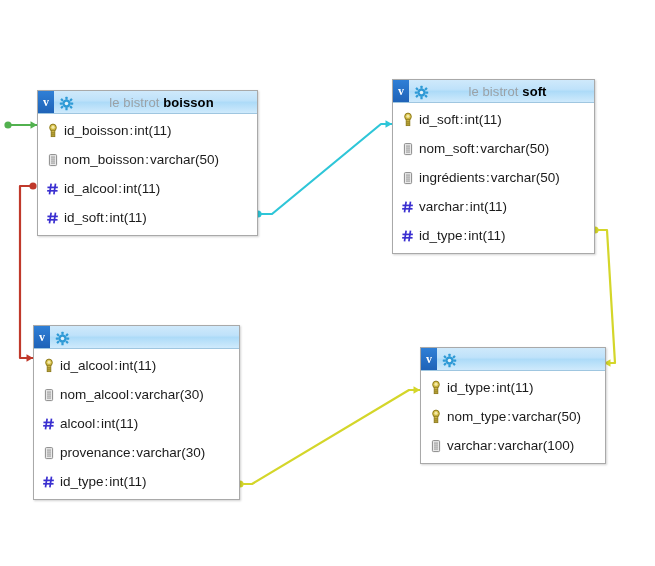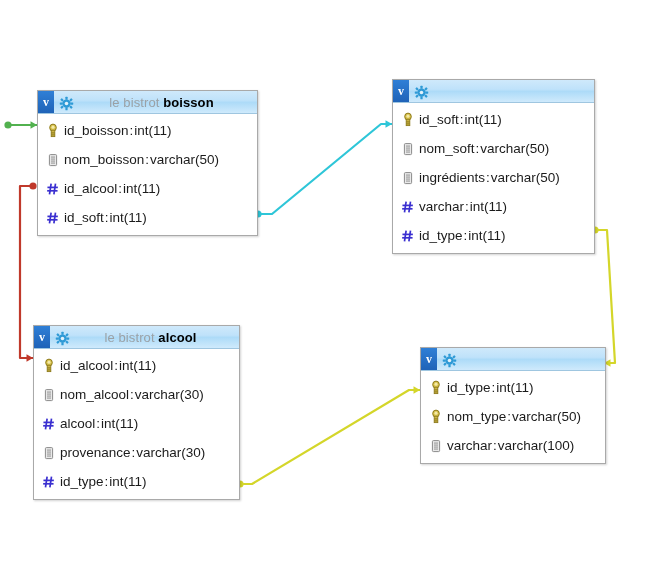--- a/index.html
+++ b/index.html
@@ -233,20 +233,21 @@
                 <rect x="12.0" y="6.8" width="3.2" height="2.4" rx="0.6"></rect>
                 <rect x="2.0" y="2.6" width="2.4" height="3.0" rx="0.6" transform="rotate(-45 3.2 4.1)"></rect>
                 <rect x="11.6" y="10.4" width="2.4" height="3.0" rx="0.6" transform="rotate(-45 12.8 11.9)"></rect>
                 <rect x="11.6" y="2.6" width="2.4" height="3.0" rx="0.6" transform="rotate(45 12.8 4.1)"></rect>
                 <rect x="2.0" y="10.4" width="2.4" height="3.0" rx="0.6" transform="rotate(45 3.2 11.9)"></rect>
                 <circle cx="8" cy="8" r="4.4"></circle>
               </g>
               <circle cx="8" cy="8" r="1.9" fill="#e4f2fb"></circle>
             </svg>
           </div>
+          <div class="head-title"><span class="schema">le bistrot</span> <span class="tname">soft</span></div>
         </div>
         <div class="fields">
           <div class="frow">
             <span class="fico">
               <svg width="16" height="16" viewBox="0 0 16 16">
                 <ellipse cx="8" cy="4.6" rx="3.3" ry="3.5" fill="#d8c24a" stroke="#8e7b1e" stroke-width="1"></ellipse>
                 <ellipse cx="8" cy="4.2" rx="1.5" ry="1.6" fill="#f3e9a8"></ellipse>
                 <rect x="6.2" y="7.2" width="3.6" height="6.4" fill="#cbb443" stroke="#8e7b1e" stroke-width="0.9"></rect>
                 <rect x="6.2" y="9.4" width="3.6" height="1" fill="#8e7b1e"></rect>
                 <rect x="6.2" y="11.4" width="3.6" height="1" fill="#8e7b1e"></rect>
@@ -328,21 +329,20 @@
                 <rect x="12.0" y="6.8" width="3.2" height="2.4" rx="0.6"></rect>
                 <rect x="2.0" y="2.6" width="2.4" height="3.0" rx="0.6" transform="rotate(-45 3.2 4.1)"></rect>
                 <rect x="11.6" y="10.4" width="2.4" height="3.0" rx="0.6" transform="rotate(-45 12.8 11.9)"></rect>
                 <rect x="11.6" y="2.6" width="2.4" height="3.0" rx="0.6" transform="rotate(45 12.8 4.1)"></rect>
                 <rect x="2.0" y="10.4" width="2.4" height="3.0" rx="0.6" transform="rotate(45 3.2 11.9)"></rect>
                 <circle cx="8" cy="8" r="4.4"></circle>
               </g>
               <circle cx="8" cy="8" r="1.9" fill="#e4f2fb"></circle>
             </svg>
           </div>
-          <div class="head-title"><span class="schema">le bistrot</span> <span class="tname">alcool</span></div>
         </div>
         <div class="fields">
           <div class="frow">
             <span class="fico">
               <svg width="16" height="16" viewBox="0 0 16 16">
                 <ellipse cx="8" cy="4.6" rx="3.3" ry="3.5" fill="#d8c24a" stroke="#8e7b1e" stroke-width="1"></ellipse>
                 <ellipse cx="8" cy="4.2" rx="1.5" ry="1.6" fill="#f3e9a8"></ellipse>
                 <rect x="6.2" y="7.2" width="3.6" height="6.4" fill="#cbb443" stroke="#8e7b1e" stroke-width="0.9"></rect>
                 <rect x="6.2" y="9.4" width="3.6" height="1" fill="#8e7b1e"></rect>
                 <rect x="6.2" y="11.4" width="3.6" height="1" fill="#8e7b1e"></rect>

